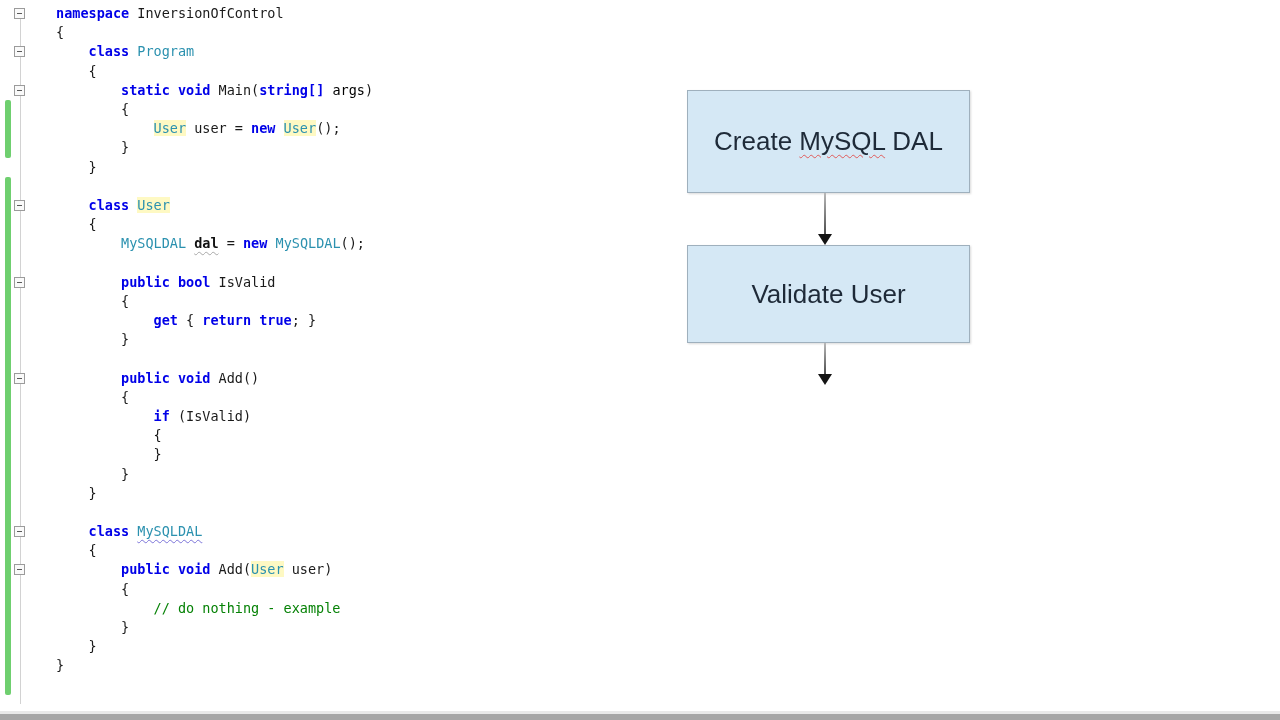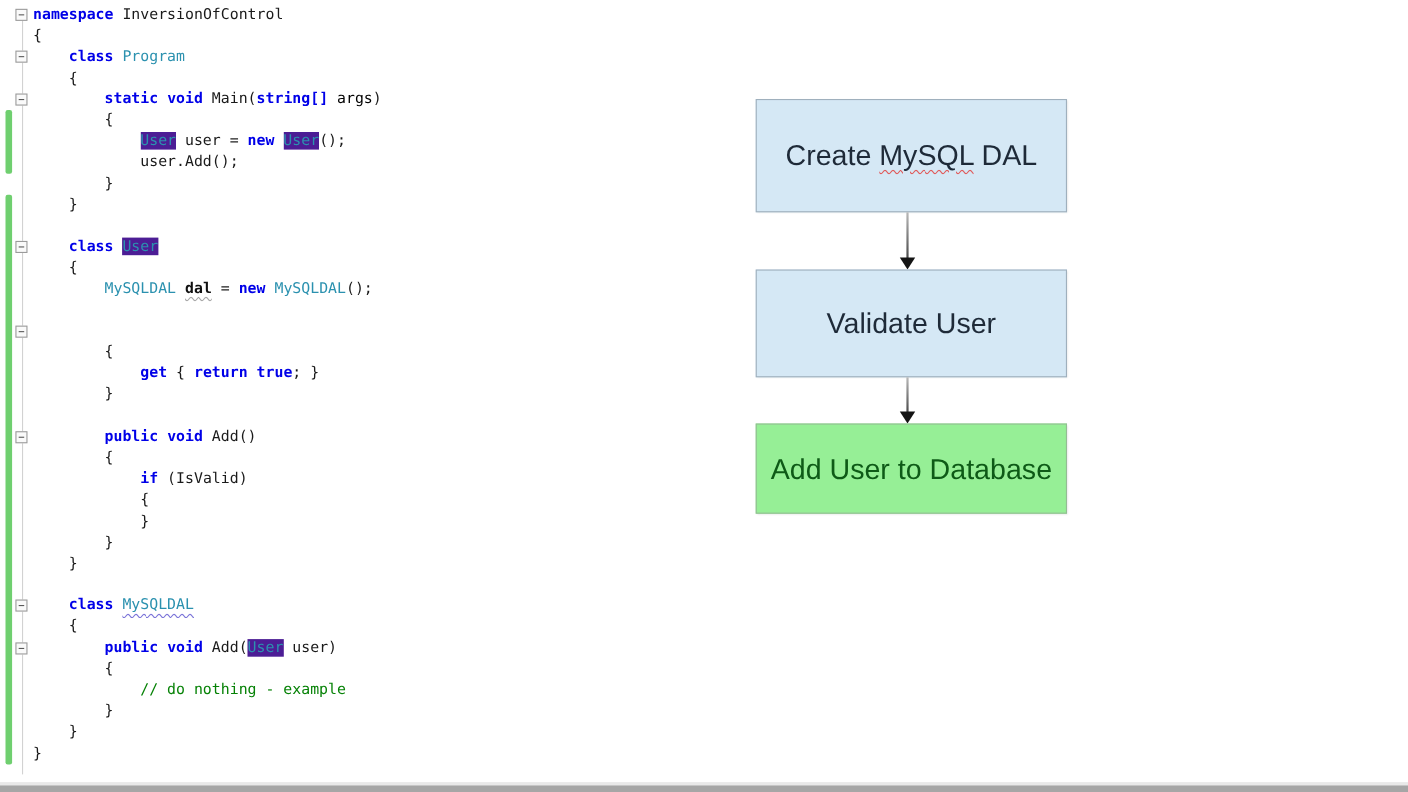--- a/index.html
+++ b/index.html
@@ -3,30 +3,30 @@
 <meta charset="utf-8">
 <style>
   * { margin:0; padding:0; box-sizing:border-box; }
   html,body { width:1280px; height:720px; overflow:hidden; background:#ffffff;
               font-family:"Liberation Sans", sans-serif; }
 
   
   .editor { position:absolute; left:0; top:0; width:660px; height:712px; background:#ffffff; }
   .fold-line { position:absolute; left:20px; top:12px; width:1px; height:692px; background:#d2d2d2; }
   .code-lines { position:absolute; left:0; top:4px; width:100%; }
-  .code-line { display:flex; height:19.2px; line-height:19.2px; }
+  .code-line { display:flex; height:19.2px; line-height:19.2px;gap:26px; }
   .gutter { position:relative; width:30px; flex:0 0 30px; }
   .fold-box { position:absolute; left:14px; top:4px; width:11px; height:11px;
               background:#fafafa; border:1px solid #9b9b9b; }
   .fold-box::before { content:""; position:absolute; left:2px; top:4px; width:5px; height:1px; background:#5a5a5a; }
   .code-text { white-space:pre; font-family:"DejaVu Sans Mono","Liberation Mono",monospace;
                font-size:13.5px; color:#1a1a1a; }
   .tok-kw      { color:#0000e8; font-weight:bold; }
   .tok-type    { color:#2b91af; }
-  .tok-typehl  { color:#2b91af; background:#4c1d95; }
+  .tok-typehl  { color:#2b91af; background:#fef9c3; }
   .tok-typeul  { color:#2b91af; text-decoration:underline wavy #7b74d8 1px; text-underline-offset:3px; }
   .tok-plain   { color:#1a1a1a; }
   .tok-dim     { color:#000000; }
   .tok-comment { color:#068206; }
   .tok-boldid  { color:#111; font-weight:bold; text-decoration:underline wavy #a8a8a8 1px; text-underline-offset:3px; }
   .change-bar { position:absolute; left:5px; width:6px; background:#6fcf6f; border-radius:2px; }
 
   
   .flowchart { position:absolute; left:687px; top:90px; width:283px; height:377px; }
   .fc-node { position:absolute; left:0; width:283px; display:flex; align-items:center; justify-content:center;
@@ -83,24 +83,20 @@
       <div class="code-line">
         <div class="gutter"></div>
         <div class="code-text" style="padding-left: 8ch;"><span class="tok-plain">{</span></div>
       </div>
       <div class="code-line">
         <div class="gutter"></div>
         <div class="code-text" style="padding-left: 12ch;"><span class="tok-typehl">User</span><span class="tok-plain"> user = </span><span class="tok-kw">new</span><span class="tok-plain"> </span><span class="tok-typehl">User</span><span class="tok-plain">();</span></div>
       </div>
       <div class="code-line">
         <div class="gutter"></div>
-        <div class="code-text" style="padding-left: 12ch;"><span class="tok-plain">user.Add();</span></div>
-      </div>
-      <div class="code-line">
-        <div class="gutter"></div>
         <div class="code-text" style="padding-left: 8ch;"><span class="tok-plain">}</span></div>
       </div>
       <div class="code-line">
         <div class="gutter"></div>
         <div class="code-text" style="padding-left: 4ch;"><span class="tok-plain">}</span></div>
       </div>
       <div class="code-line">
         <div class="gutter"></div>
         <div class="code-text" style="padding-left: 0ch;"></div>
       </div>
@@ -119,20 +115,21 @@
         <div class="code-text" style="padding-left: 8ch;"><span class="tok-type">MySQLDAL</span><span class="tok-plain"> </span><span class="tok-boldid">dal</span><span class="tok-plain"> = </span><span class="tok-kw">new</span><span class="tok-plain"> </span><span class="tok-type">MySQLDAL</span><span class="tok-plain">();</span></div>
       </div>
       <div class="code-line">
         <div class="gutter"></div>
         <div class="code-text" style="padding-left: 0ch;"></div>
       </div>
       <div class="code-line">
         <div class="gutter">
           <div class="fold-box"></div>
         </div>
+        <div class="code-text" style="padding-left: 8ch;"><span class="tok-kw">public</span><span class="tok-plain"> </span><span class="tok-kw">bool</span><span class="tok-plain"> IsValid</span></div>
       </div>
       <div class="code-line">
         <div class="gutter"></div>
         <div class="code-text" style="padding-left: 8ch;"><span class="tok-plain">{</span></div>
       </div>
       <div class="code-line">
         <div class="gutter"></div>
         <div class="code-text" style="padding-left: 12ch;"><span class="tok-kw">get</span><span class="tok-plain"> { </span><span class="tok-kw">return</span><span class="tok-plain"> </span><span class="tok-kw">true</span><span class="tok-plain">; }</span></div>
       </div>
       <div class="code-line">
@@ -226,19 +223,16 @@
     <div class="shaft"></div>
       <div class="head"></div>
   </div>
   <div class="fc-node fc-node-2" style="background: rgb(213, 232, 245); color: rgb(30, 42, 56);">
     <span>Validate User</span>
   </div>
   <div class="fc-arrow fc-arrow-2">
     <div class="shaft"></div>
       <div class="head"></div>
   </div>
-  <div class="fc-node fc-node-3" style="background: rgb(150, 239, 150); color: rgb(14, 90, 23);">
-    <span>Add User to Database</span>
-  </div>
 </div>
 
 <div class="bottom-light"></div>
 <div class="bottom-track" style="background: rgb(166, 166, 166);"></div>
 
 </body></html>

